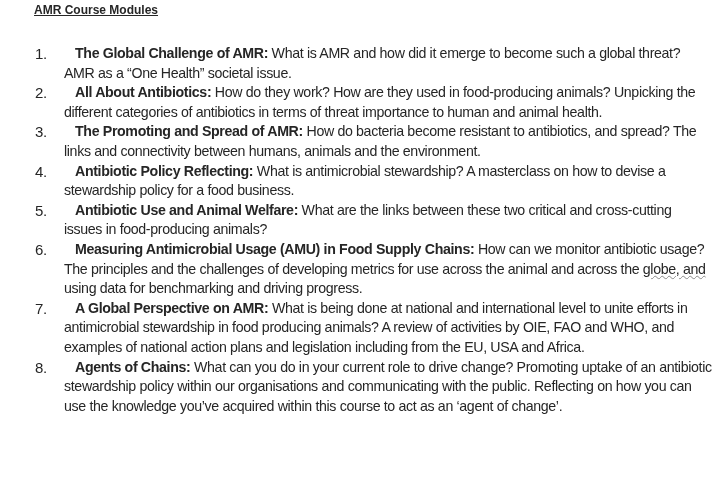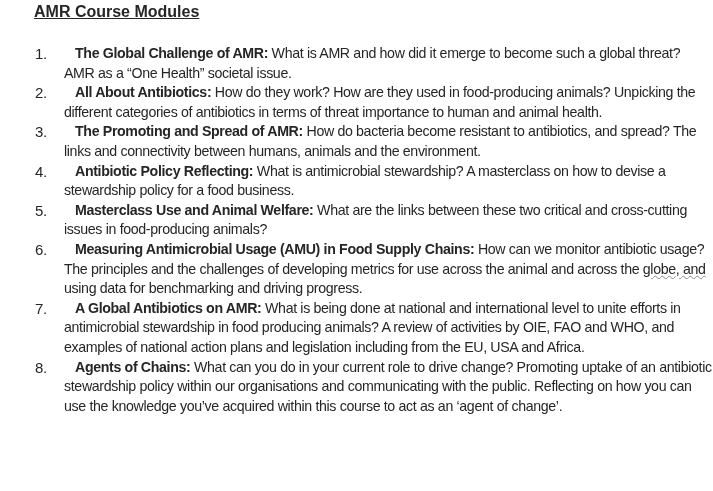--- a/index.html
+++ b/index.html
@@ -4,21 +4,21 @@
   <style>
     html, body { margin: 0; padding: 0; background: #ffffff; }
     body {
       width: 713px; height: 491px; overflow: hidden;
       font-family: "Liberation Sans", sans-serif;
       color: #262626;
       position: relative;
     }
     .title {
       position: absolute; left: 34px; top: 3px;
-      font-size: 16px; font-weight: bold; text-decoration: underline;
+      font-size: 12px; font-weight: bold; text-decoration: underline;
       color: #262626; margin: 0;
     }
     .list {
       position: absolute; left: 32px; top: 44px; width: 680px;
       margin: 0; padding: 0; list-style: none;
     }
     .item {
       position: relative; padding-left: 32px;
       font-size: 14.2px; line-height: 19.6px;
       letter-spacing: -0.35px;
@@ -52,27 +52,27 @@
   <li class="item">
     <span class="num">3.</span>
     <span class="head">The Promoting and Spread of AMR:</span><span> How do bacteria become resistant to antibiotics, and spread? The links and connectivity between humans, animals and the environment.</span>
   </li>
   <li class="item">
     <span class="num">4.</span>
     <span class="head">Antibiotic Policy Reflecting:</span><span> What is antimicrobial stewardship? A masterclass on how to devise a stewardship policy for a food business.</span>
   </li>
   <li class="item">
     <span class="num">5.</span>
-    <span class="head">Masterclass Use and Animal Welfare:</span><span> What are the links between these two critical and cross-cutting issues in food-producing animals?</span>
+    <span class="head">Antibiotic Use and Animal Welfare:</span><span> What are the links between these two critical and cross-cutting issues in food-producing animals?</span>
   </li>
   <li class="item">
     <span class="num">6.</span>
     <span class="head">Measuring Antimicrobial Usage (AMU) in Food Supply Chains:</span><span> How can we monitor antibiotic usage? The principles and the challenges of developing metrics for use across the animal and across the </span><span class="squiggle">globe, and</span><span> using data for benchmarking and driving progress.</span>
   </li>
   <li class="item">
     <span class="num">7.</span>
-    <span class="head">A Global Antibiotics on AMR:</span><span> What is being done at national and international level to unite efforts in antimicrobial stewardship in food producing animals? A review of activities by OIE, FAO and WHO, and examples of national action plans and legislation including from the EU, USA and Africa.</span>
+    <span class="head">A Global Perspective on AMR:</span><span> What is being done at national and international level to unite efforts in antimicrobial stewardship in food producing animals? A review of activities by OIE, FAO and WHO, and examples of national action plans and legislation including from the EU, USA and Africa.</span>
   </li>
   <li class="item">
     <span class="num">8.</span>
     <span class="head">Agents of Chains:</span><span> What can you do in your current role to drive change? Promoting uptake of an antibiotic stewardship policy within our organisations and communicating with the public. Reflecting on how you can use the knowledge you’ve acquired within this course to act as an ‘agent of change’.</span>
   </li>
 </ol>
 
 </body></html>

